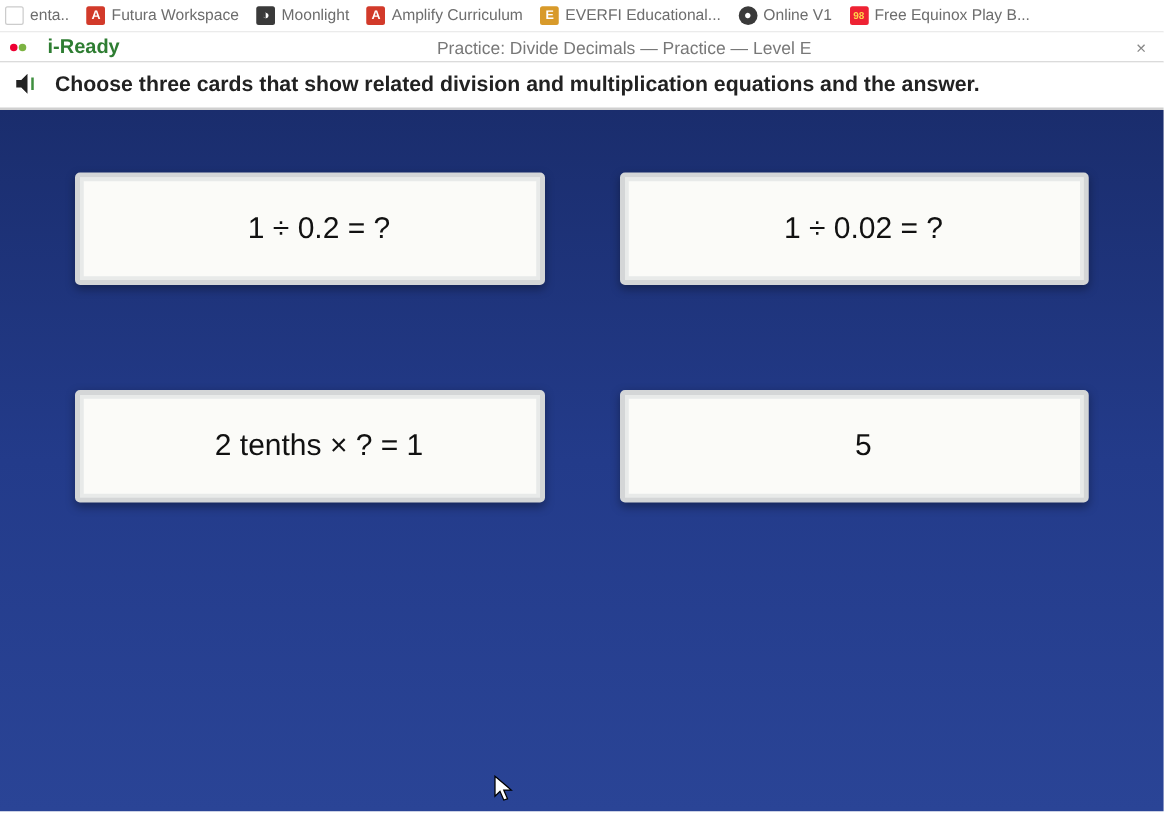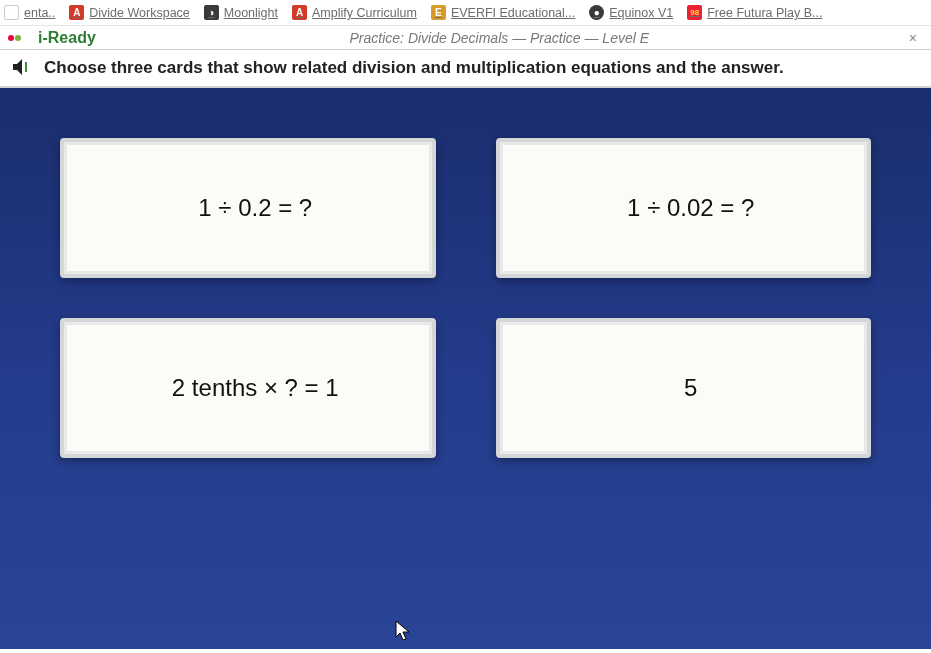--- a/index.html
+++ b/index.html
@@ -19,24 +19,23 @@
       padding: 0 4px;
       background: #fff;
       font-size: 12.5px;
       color: #6d6d6d;
       border-bottom: 1px solid #e5e5e5;
       white-space: nowrap;
       overflow: hidden;
     }
     .bookmarks .bm {
       display: flex;
-      align-items: flex-end;
+      align-items: flex-start;
       gap: 5px;
       cursor: pointer;
-      text-decoration: underline;
     }
     .bm-icon {
       width: 15px; height: 15px;
       border-radius: 2px;
       display: flex; align-items: center; justify-content: center;
       font-size: 10px; font-weight: bold; color: #fff;
     }
     
     .titlebar {
       height: 24px;
@@ -52,21 +51,20 @@
       color: #2e7d32;
       display: flex; align-items: center; gap: 17px;
     }
     .brand .dots { display: inline-flex; gap: 1px; }
     .brand .dots span { width: 6px; height: 6px; border-radius: 50%; display: inline-block; }
     .title-text {
       flex: 1;
       text-align: center;
       font-size: 14px;
       color: #787878;
-      font-style: italic;
     }
     .close-x {
       font-size: 14px; color: #888; cursor: pointer; padding: 0 6px;
     }
     
     .instruction {
       display: flex;
       align-items: flex-start;
       gap: 10px;
       padding: 8px 12px;
@@ -91,21 +89,21 @@
       align-content: start;
     }
     .card {
       background: #fbfbf8;
       border: 4px solid #d4d6d7;
       border-radius: 4px;
       box-shadow: 0 3px 8px rgba(0,0,0,.35), inset 0 0 0 3px #e8eae9;
       display: flex;
       align-items: center;
       justify-content: center;
-      height: 140px;
+      height: 90px;
       cursor: pointer;
       user-select: none;
       padding-left: 15px;
     }
     .card-text {
       font-size: 24px;
       font-weight: 500;
       color: #111;
       font-family: Arial, Helvetica, sans-serif;
     }
@@ -118,41 +116,41 @@
 </head>
 <body>
 
 <div class="bookmarks">
   <div class="bm">
     <span class="bm-icon" style="background:#fff;border:1px solid #ccc;"></span>
     <span>enta..</span>
   </div>
   <div class="bm">
     <span class="bm-icon" style="background:#d23a2a;">A</span>
-    <span>Divide Workspace</span>
+    <span>Futura Workspace</span>
   </div>
   <div class="bm">
     <span class="bm-icon" style="background:#3a3a3a;">◑</span>
     <span>Moonlight</span>
   </div>
   <div class="bm">
     <span class="bm-icon" style="background:#d23a2a;">A</span>
     <span>Amplify Curriculum</span>
   </div>
   <div class="bm">
     <span class="bm-icon" style="background:#d89a2a;">E</span>
     <span>EVERFI Educational...</span>
   </div>
   <div class="bm">
     <span class="bm-icon" style="background:#3a3a3a;border-radius:50%;">●</span>
-    <span>Equinox V1</span>
+    <span>Online V1</span>
   </div>
   <div class="bm">
     <span class="bm-icon" style="background:#e23;color:#ffd54a;font-size:8px;">98</span>
-    <span>Free Futura Play B...</span>
+    <span>Free Equinox Play B...</span>
   </div>
 </div>
 
 <div class="titlebar">
   <div class="brand">
     <span class="dots">
       <span style="background:#e03;"></span>
         <span style="background:#7cb342;"></span>
     </span>
     <span>i-Ready</span>

